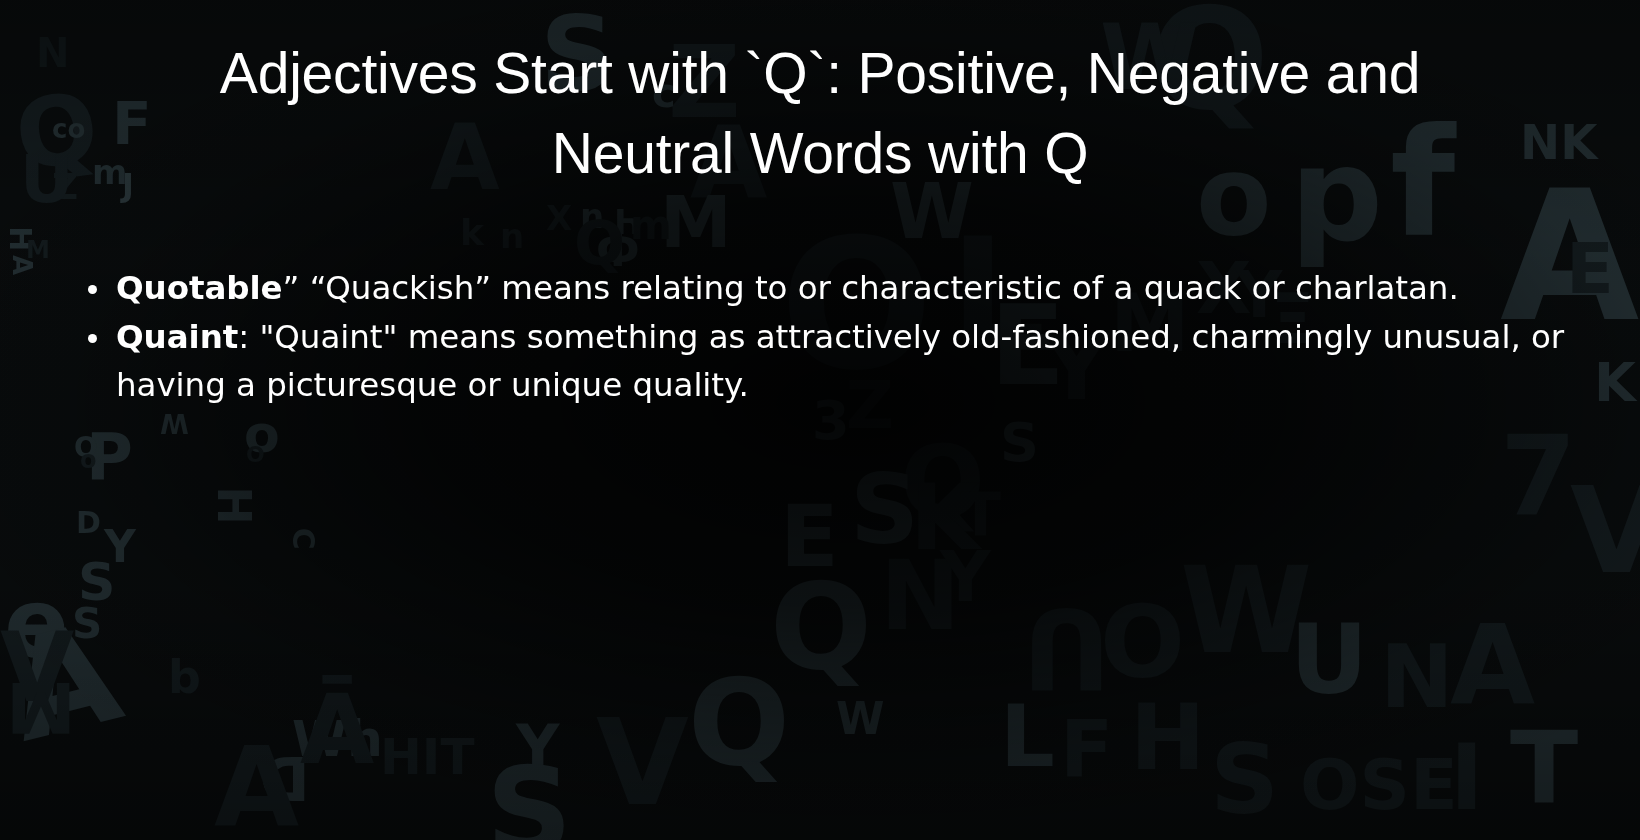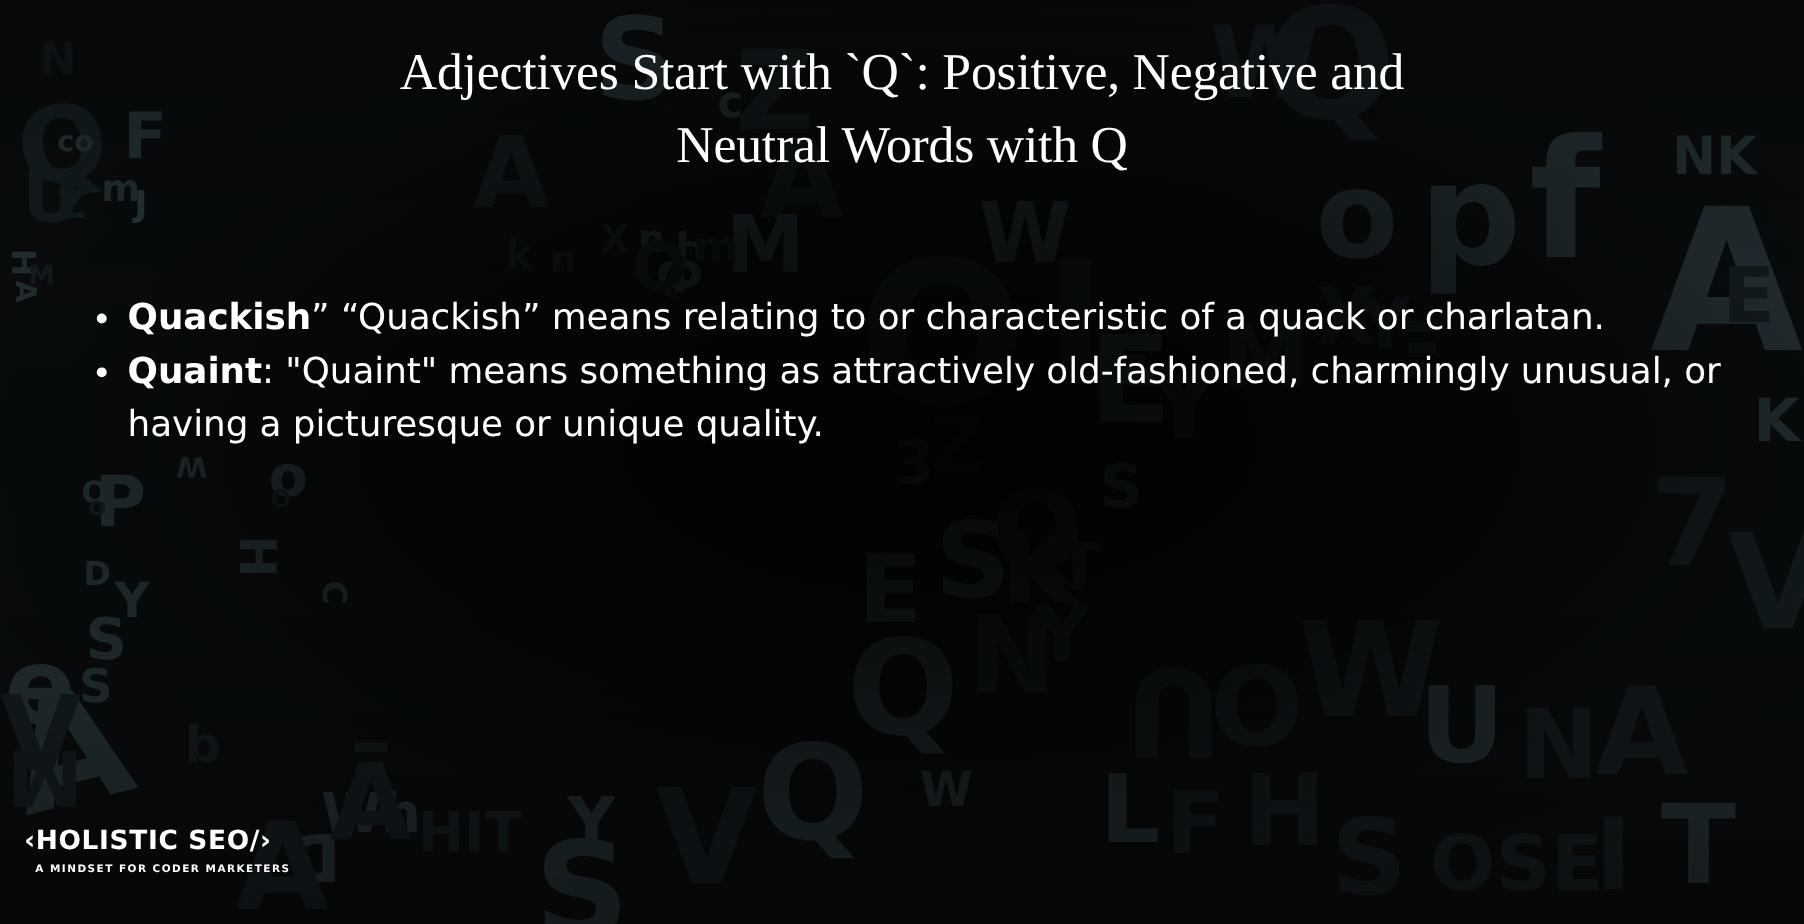--- a/index.html
+++ b/index.html
@@ -52,23 +52,23 @@
     position: absolute;
     left: 0;
     right: 0;
     top: 34px;
     text-align: center;
     padding: 0 16px;
   }
   .title {
     margin: 0;
     color: #ffffff;
-    font-family: Liberation Serif, serif;
+    font-family: Liberation Sans, sans-serif;
     font-weight: 400;
-    font-size: 47px;
+    font-size: 57px;
     line-height: 1.40;
     letter-spacing: -0.2px;
   }
 
   
   .content {
     position: absolute;
     left: 58px;
     right: 58px;
     top: 264px;
@@ -237,23 +237,19 @@
 
   <div class="title-block">
     <h1 class="title">
       <span>Adjectives Start with `Q`: Positive, Negative and</span><br>
       <span>Neutral Words with Q</span>
     </h1>
   </div>
 
   <div class="content">
     <ul class="bullet-list" id="bullet-list">
-        <li class="bullet-item"><b>Quackish</b><span>” </span><span>“Quackish” means relating to or characteristic of a quack or charlatan.</span></li>
+        <li class="bullet-item"><b>Quotable</b><span>” </span><span>“Quackish” means relating to or characteristic of a quack or charlatan.</span></li>
         <li class="bullet-item"><b>Quaint</b><span>: </span><span>"Quaint" means something as attractively old-fashioned, charmingly unusual, or having a picturesque or unique quality.</span></li>
       </ul>
   </div>
 
-  <div class="logo-block">
-    <div class="logo-wordmark">‹HOLISTIC SEO/›</div>
-    <div class="logo-tagline">A MINDSET FOR CODER MARKETERS</div>
-  </div>
 
 </div>
 
 </body></html>

